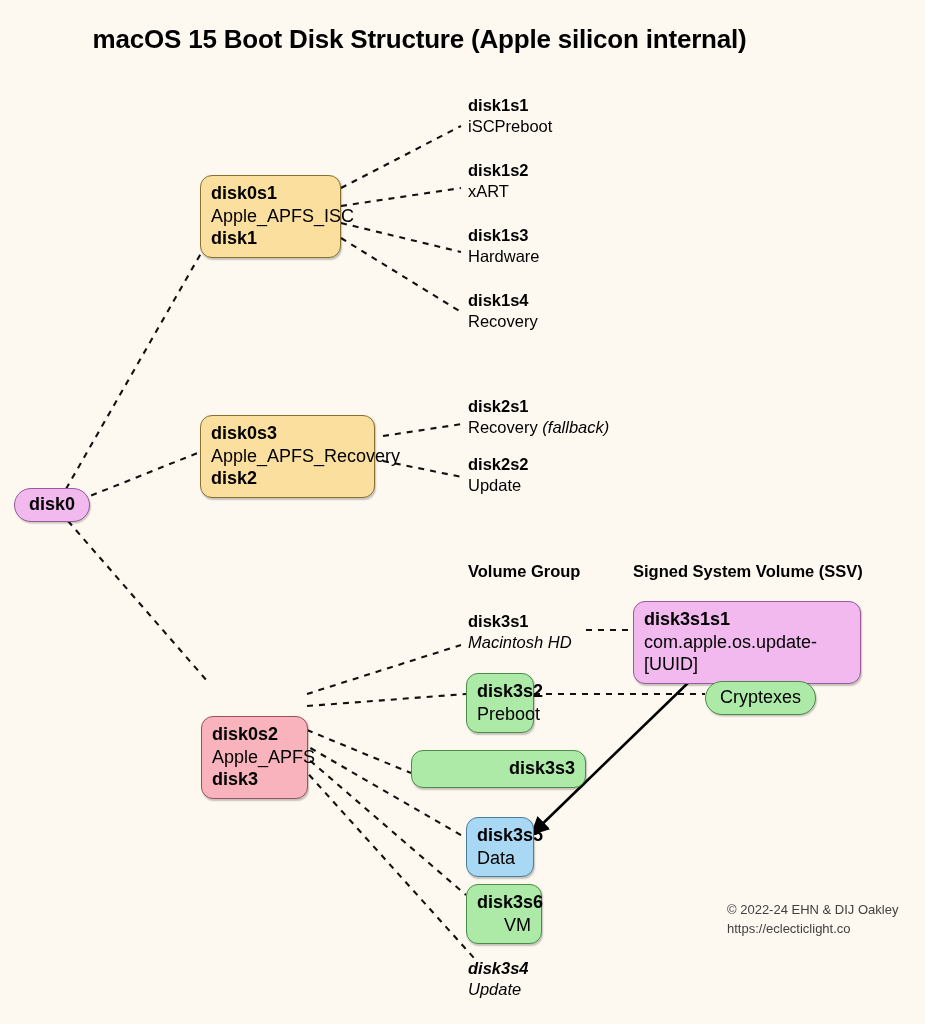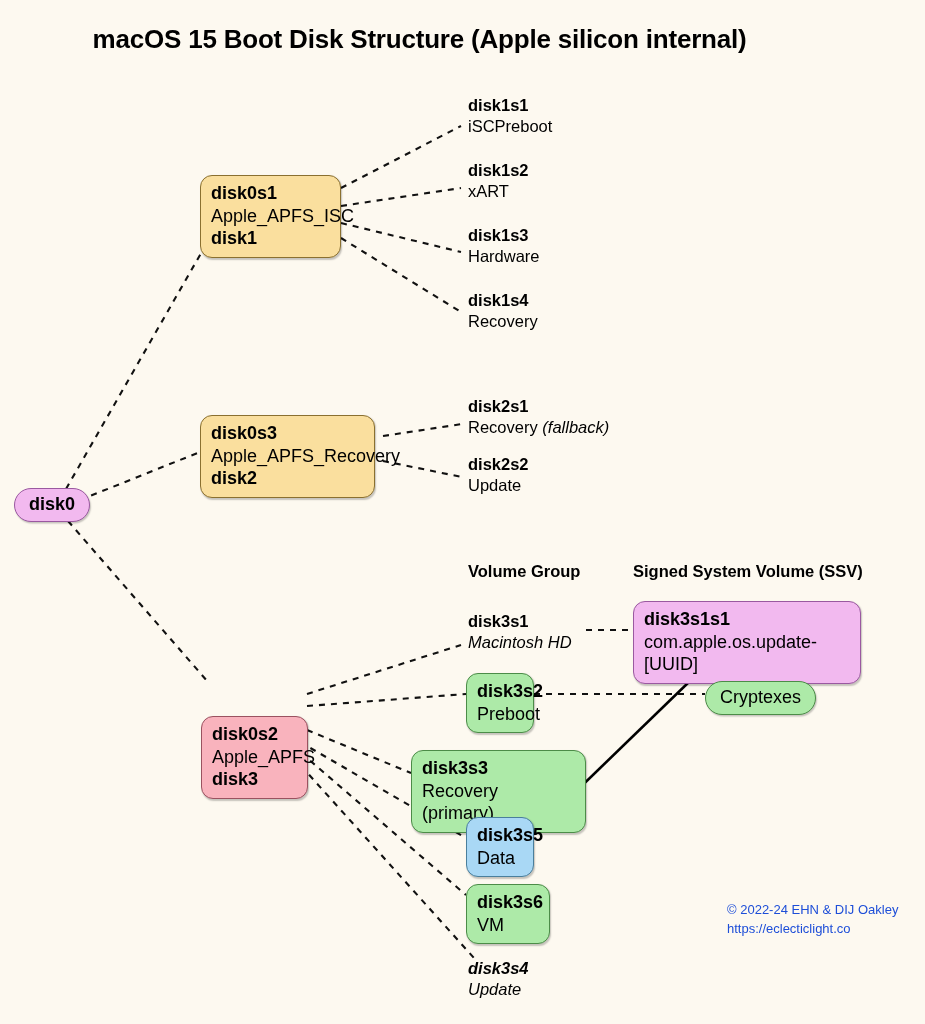--- a/index.html
+++ b/index.html
@@ -28,35 +28,35 @@
     padding:6px 10px 7px 10px;
     line-height:1.25;
     font-size:18px;
     box-shadow:1px 1.5px 1.5px rgba(0,0,0,0.22);
   }
   .node .id{font-weight:bold;display:block;}
   .node .nm{display:block;}
   .node.pill{border-radius:999px;padding:4px 14px 5px 14px;}
   .c-orange{background:#fadf9e;border-color:#8a7030;}
   .c-pink  {background:#f9b3bd;border-color:#9a5260;}
-  .c-green {background:#adeaa8;border-color:#4c8c48;}
+  .c-green {background:#adeaa8;border-color:#4c8c48;text-align:right;}
   .c-blue  {background:#a9d8f5;border-color:#4a7f9c;}
   .c-magenta{background:#f2b9ef;border-color:#9a59a0;}
 
   
   .label{position:absolute;font-size:16.5px;line-height:1.28;}
   .label .id{font-weight:bold;display:block;}
   .label .nm{display:block;}
   .label .it{font-style:italic;}
   .label.allital .id{font-style:italic;}
   .label.allital .nm{font-style:italic;}
 
   .header{position:absolute;font-size:16.5px;font-weight:bold;}
 
-  .credit{position:absolute;font-size:13px;line-height:1.45;color:#1d4ed8;}
+  .credit{position:absolute;font-size:13px;line-height:1.45;color:#404040;}
 </style>
 </head>
 <body>
 
 <div id="diagram-root">
 
   <div class="title">macOS 15 Boot Disk Structure (Apple silicon internal)</div>
 
   <svg id="edges" viewBox="0 0 925 1024">
     <defs>
@@ -136,29 +136,28 @@
     <span class="nm">Cryptexes</span>
   </div>
 
   <div class="node c-green" style="left:466px;top:673px;width:68px;">
     <span class="id">disk3s2</span>
     <span class="nm">Preboot</span>
   </div>
 
   <div class="node c-green" style="left:411px;top:750px;width:175px;">
     <span class="id">disk3s3</span>
-    <span class="nm"><span>Recovery</span> <span class="it">(primary)</span></span>
   </div>
 
   <div class="node c-blue" style="left:466px;top:817px;width:68px;">
     <span class="id">disk3s5</span>
     <span class="nm">Data</span>
   </div>
 
-  <div class="node c-green" style="left:466px;top:884px;width:84px;">
+  <div class="node c-green" style="left:466px;top:884px;width:76px;">
     <span class="id">disk3s6</span>
     <span class="nm">VM</span>
   </div>
 
   <div class="label" style="left:468px;top:95px;">
     <span class="id">disk1s1</span>
     <span class="nm">iSCPreboot</span>
   </div>
   <div class="label" style="left:468px;top:160px;">
     <span class="id">disk1s2</span>

